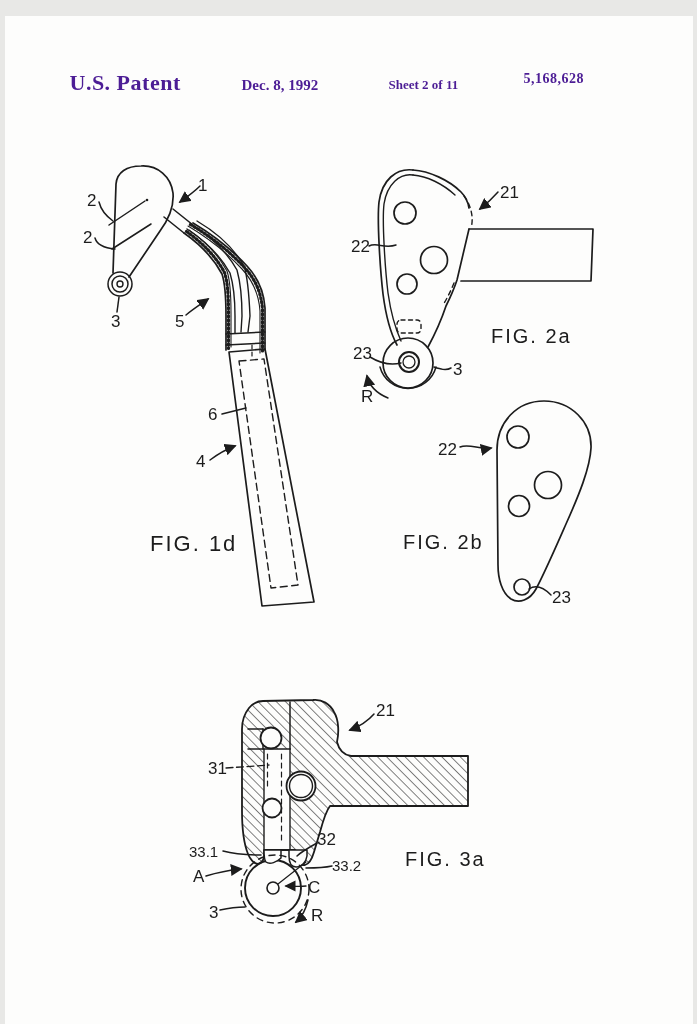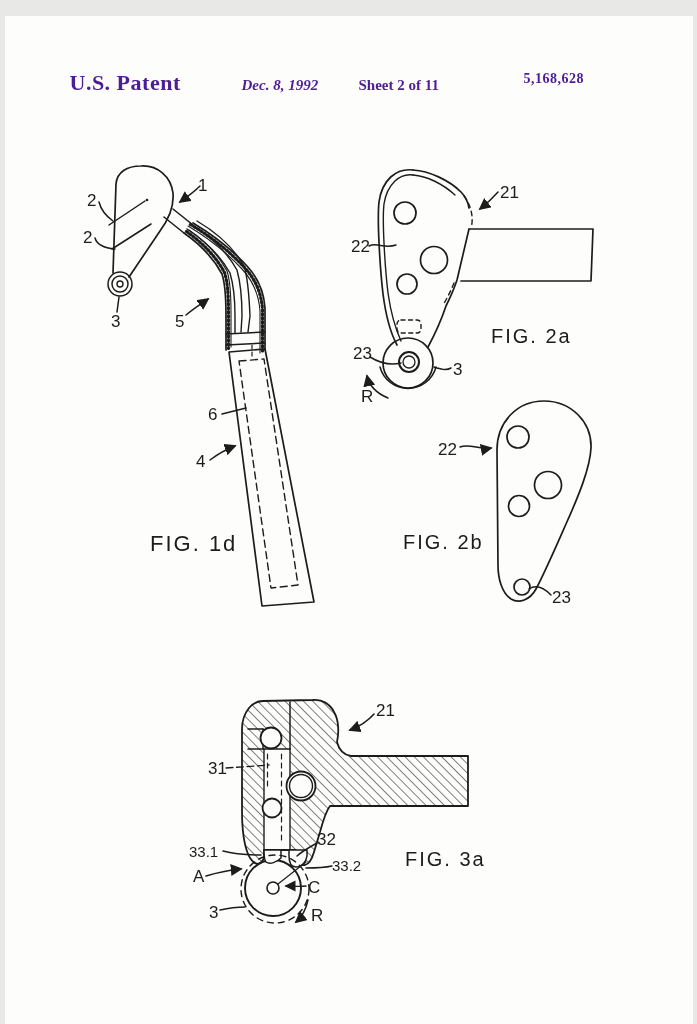--- a/index.html
+++ b/index.html
@@ -7,22 +7,22 @@
     position:relative;
     width:688px;height:1024px;
     margin:16px auto;
     background:#fdfdfc;
     overflow:hidden;
     font-family:"Liberation Serif", serif;
     color:#4c1d95;
   }
   .hdr{position:absolute;white-space:nowrap;font-weight:bold;}
   .hdr-title{left:65px;top:54px;font-size:22px;letter-spacing:.5px;}
-  .hdr-date{left:237px;top:61px;font-size:15px;font-style:italic;}
-  .hdr-sheet{left:354px;top:61px;font-size:15px;}
+  .hdr-date{left:237px;top:61px;font-size:15px;}
+  .hdr-sheet{left:384px;top:61px;font-size:13px;}
   .hdr-number{left:519px;top:55px;font-size:14px;letter-spacing:.5px;}
   svg{position:absolute;left:0;top:0;}
   svg text{
     font-family:"Liberation Sans", sans-serif;
     fill:#1c1c1c;
   }
   text.lbl{font-size:17px;}
   text.lbl-sm{font-size:15px;}
   text.cap{font-size:20px;letter-spacing:2px;}
   text.cap-big{font-size:22px;letter-spacing:2px;}

